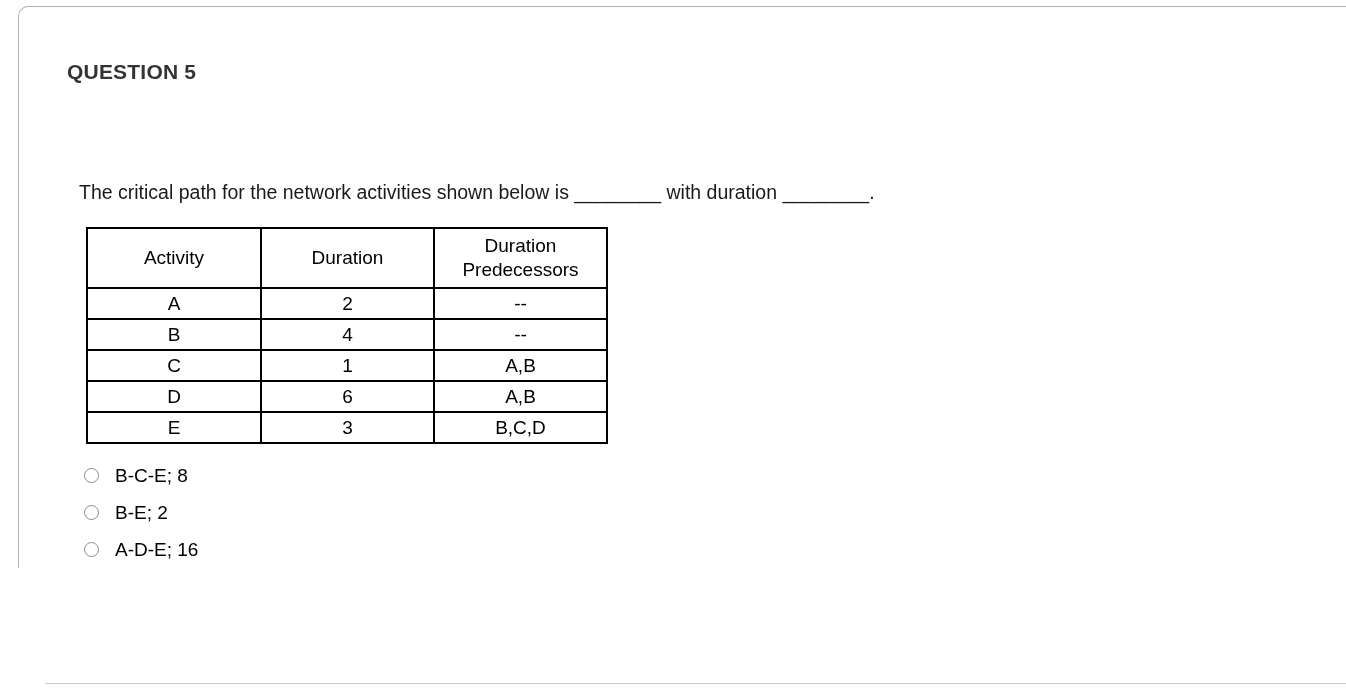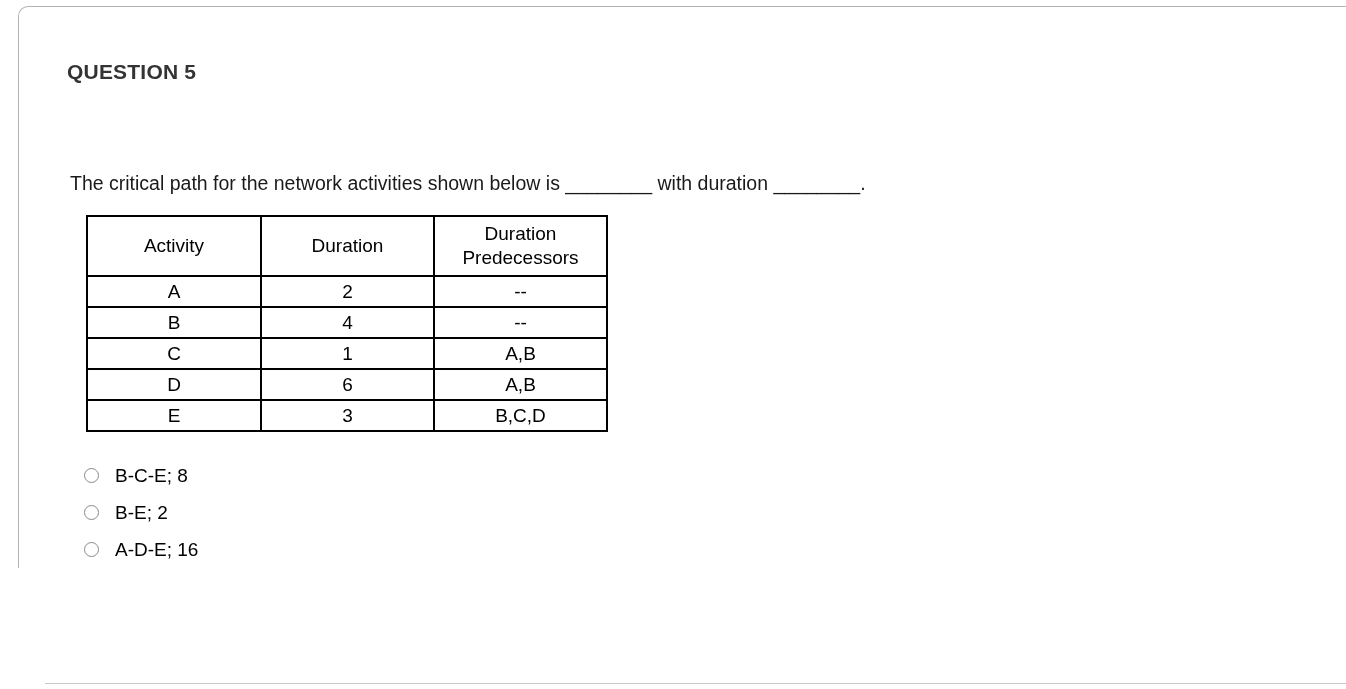--- a/index.html
+++ b/index.html
@@ -43,37 +43,37 @@
     font-size: 21px;
     font-weight: bold;
     letter-spacing: 0.2px;
     color: #333333;
     margin: 0;
     line-height: 26px;
   }
 
   
   #question-prompt {
-    margin: 3px;
+    margin: 12px;
     position: absolute;
     left: 0px;
     top: 108px;
     font-family: "Liberation Sans", sans-serif;
     font-size: 19.5px;
     font-weight: normal;
     color: #1a1a1a;
     line-height: 26px;
     white-space: nowrap;
   }
 
   
   #activity-table-wrap {
     position: absolute;
     left: 19px;
-    top: 156px;
+    top: 168px;
   }
   table#activity-table {
     border-collapse: collapse;
     font-family: "Liberation Sans", sans-serif;
     font-size: 19px;
     color: #000000;
     table-layout: fixed;
   }
   table#activity-table th,
   table#activity-table td {

